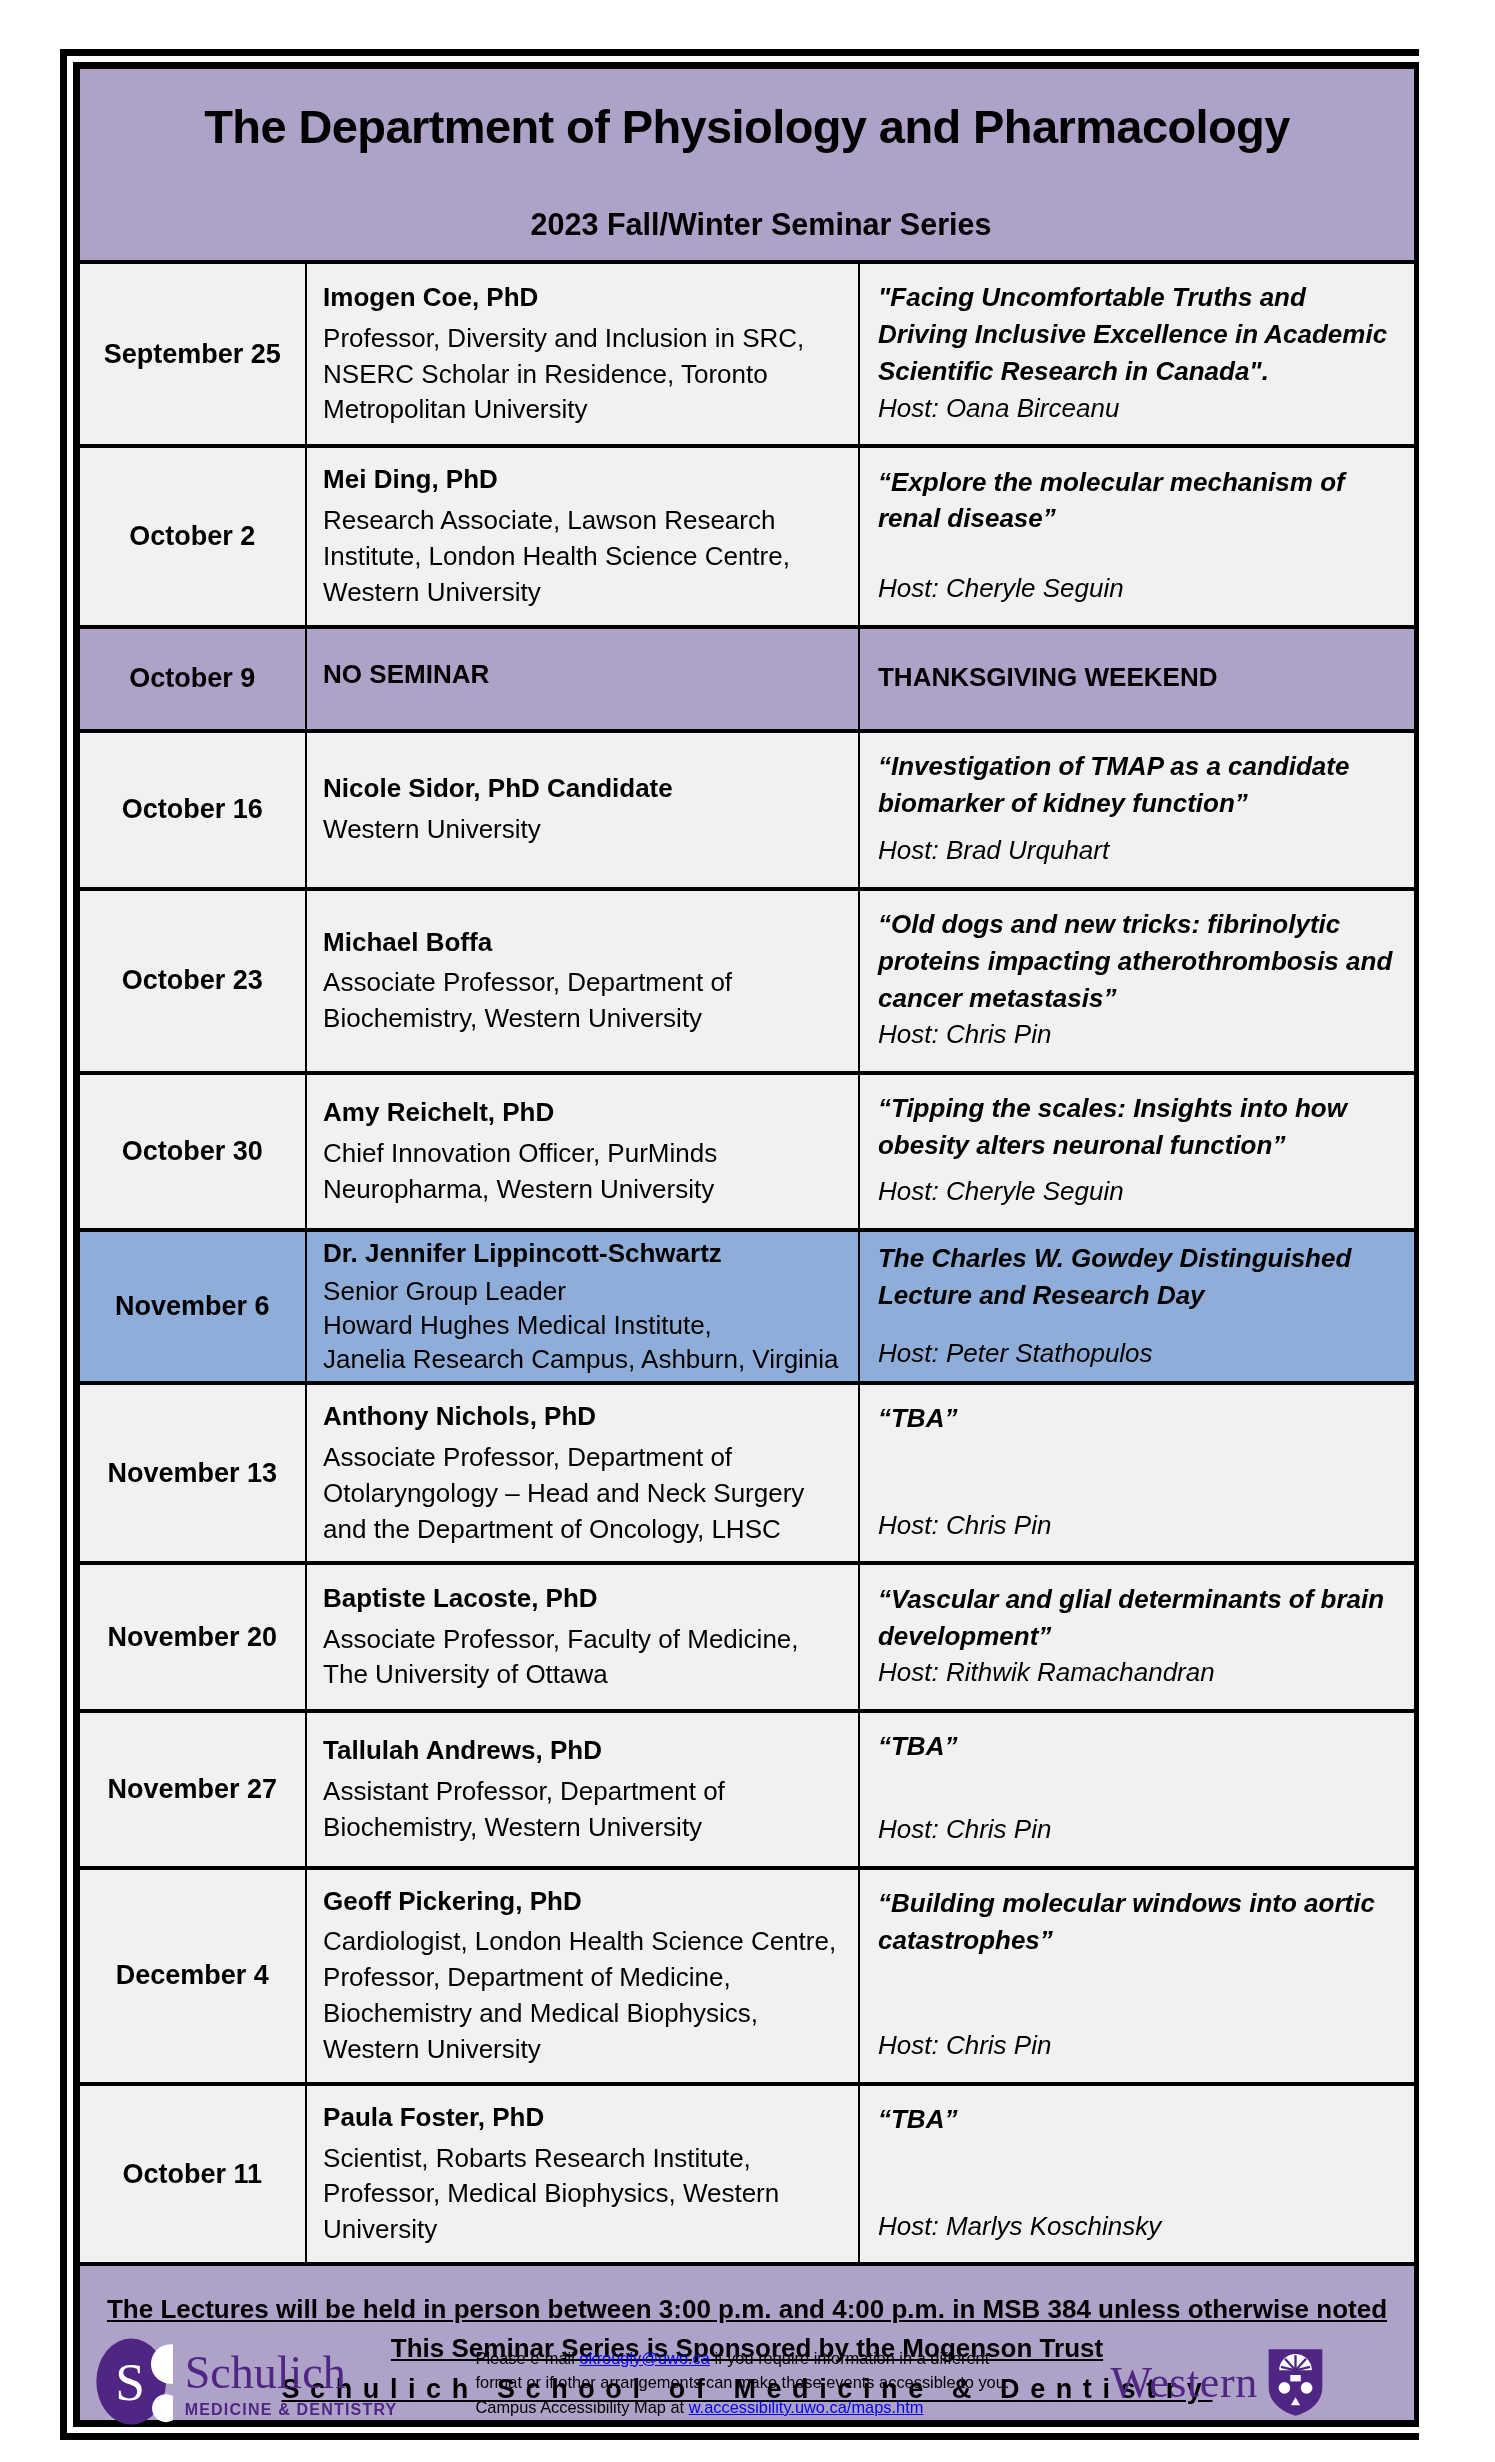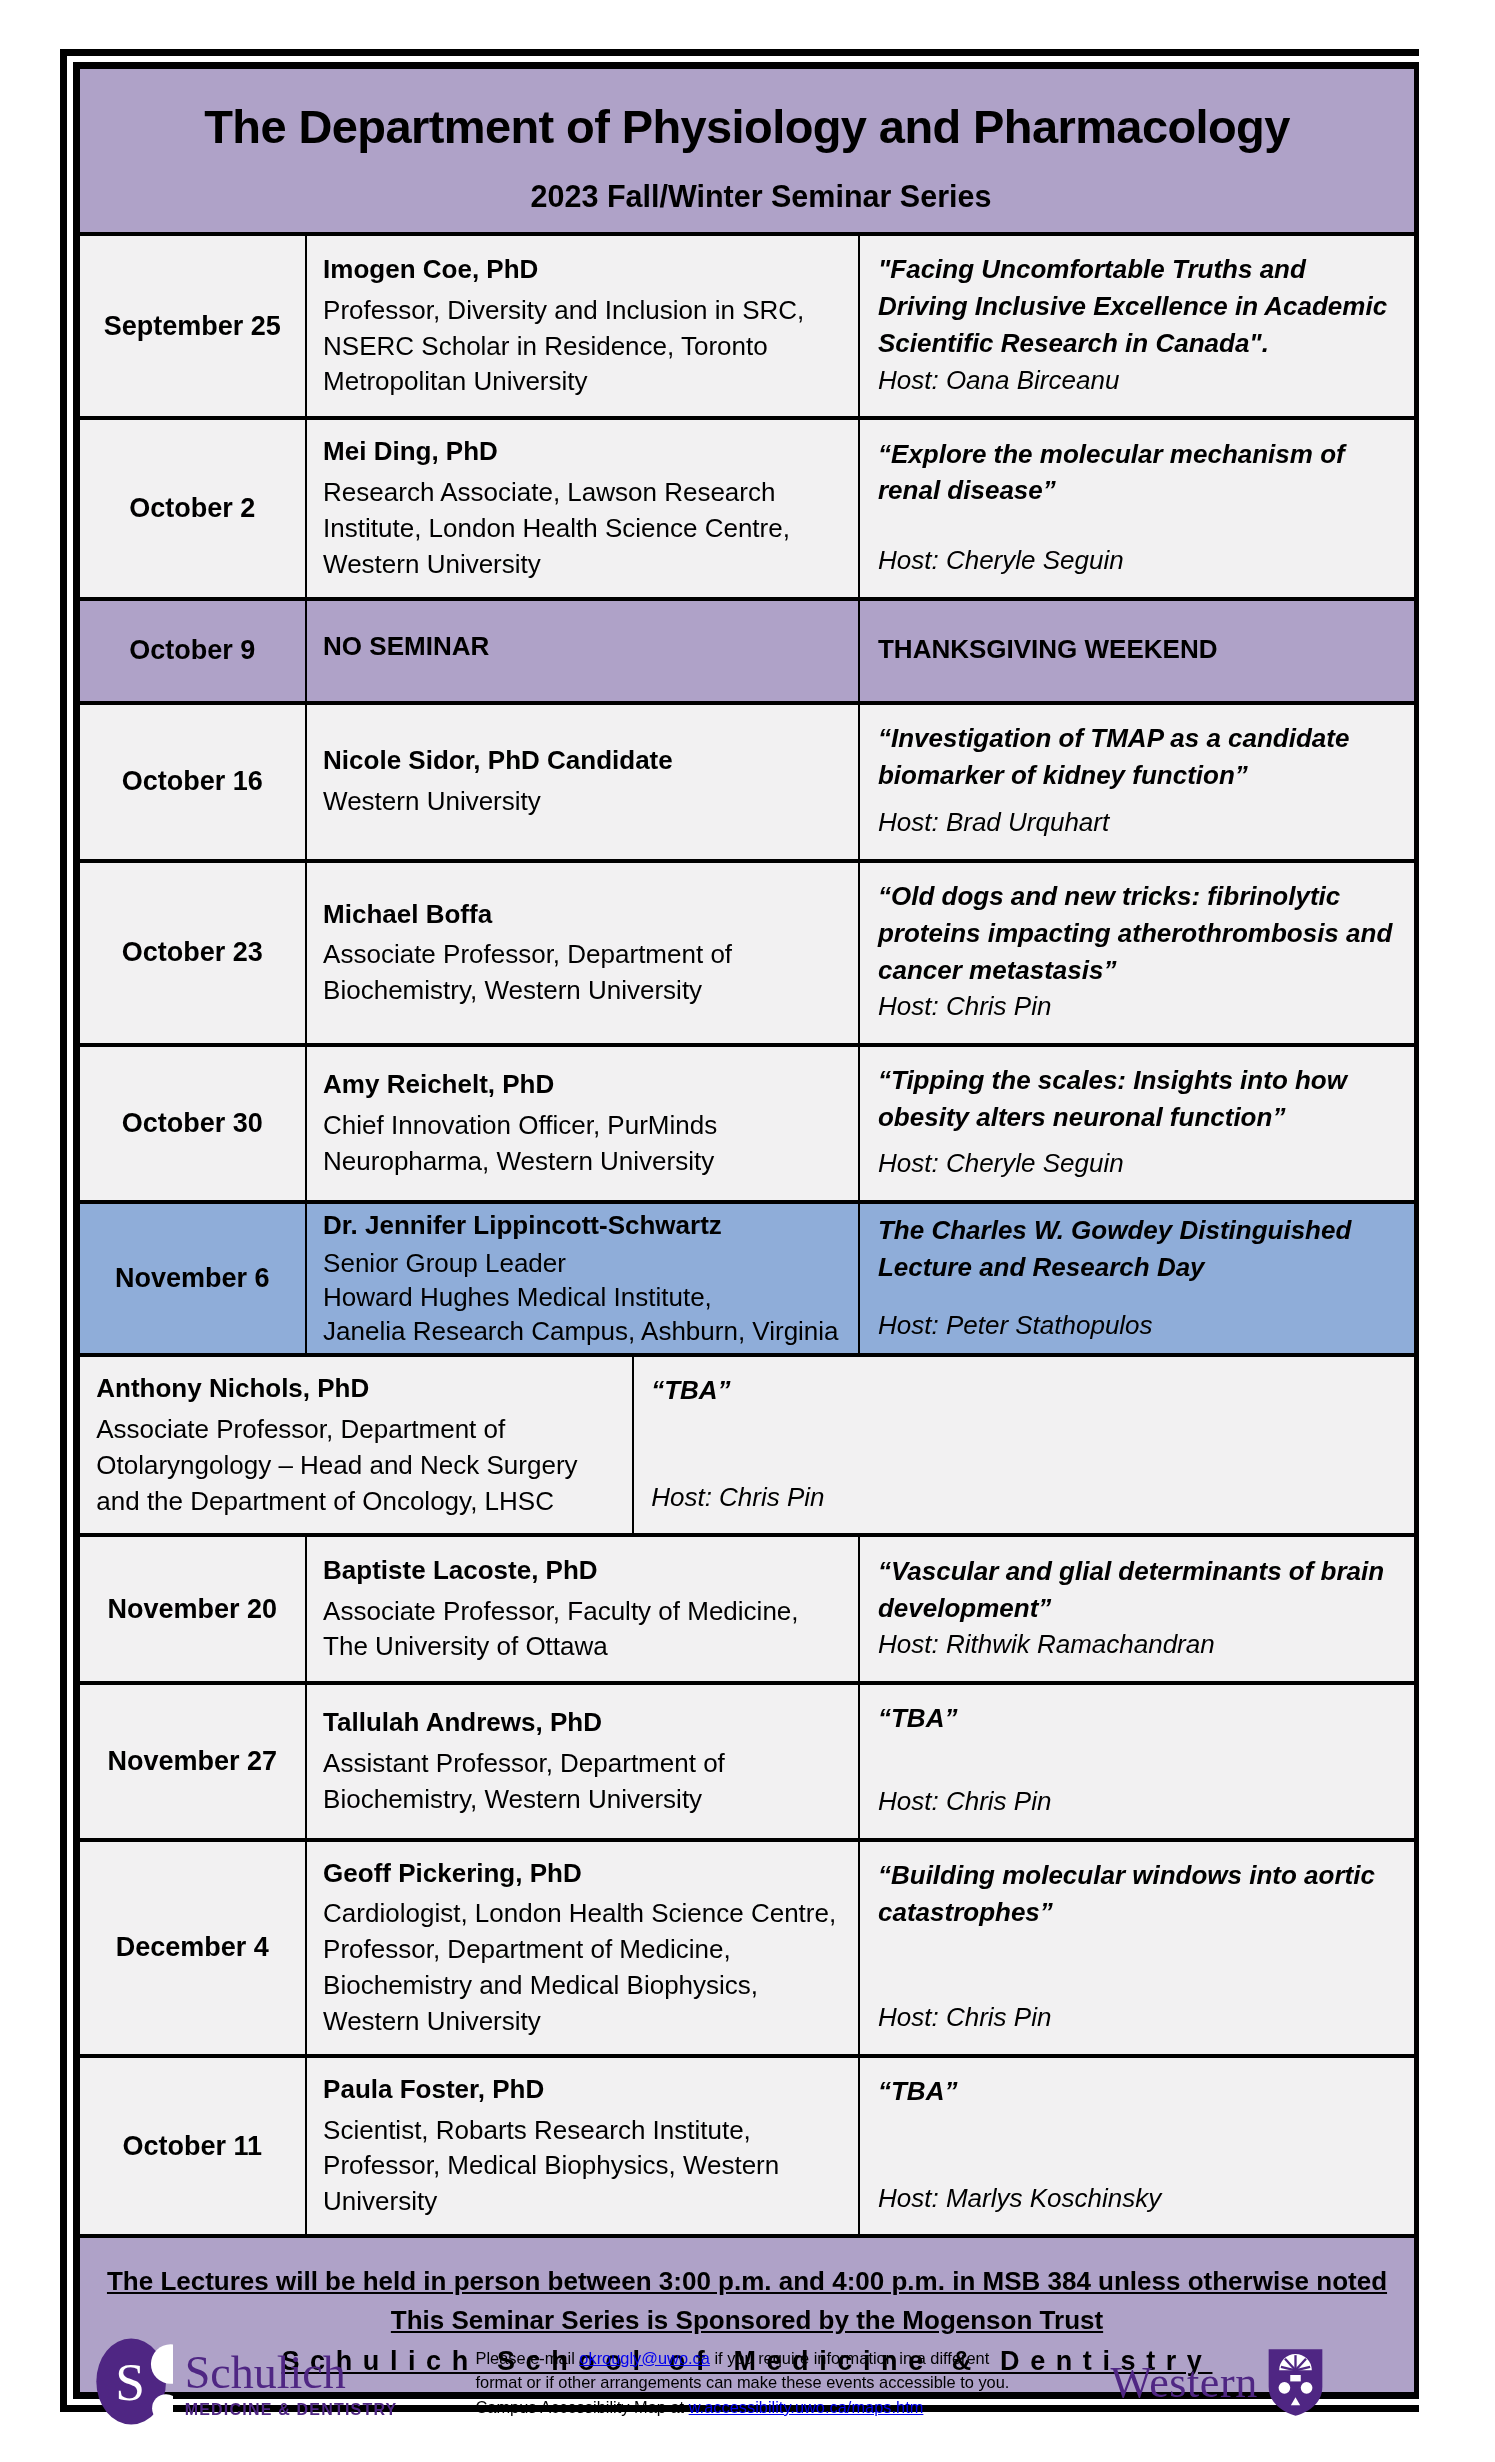--- a/index.html
+++ b/index.html
@@ -11,21 +11,21 @@
   
   .frame-outer { position:absolute; left:60px; top:49px; width:1374px;
                  border:7px solid #000; padding:5.9px; background:#fff; }
   .frame-inner { border:7px solid #000; background:#000; }
 
   .seminar-table { width:100%; }
 
   .title-block { background:var(--purple); border-bottom:4.7px solid #000;
                  text-align:center; min-height:164px; padding-top:30.5px; }
   .title-block h1 { font-size:47px; font-weight:700; letter-spacing:-0.6px; }
-  .title-block h2 { font-size:30.5px; font-weight:700; margin-top:25px; padding-bottom:17.6px;padding-left:28px; }
+  .title-block h2 { font-size:30.5px; font-weight:700; margin-top:53px; padding-bottom:17.6px;padding-left:28px; }
 
   .row { display:flex; background:var(--cell-bg); border-bottom:4.7px solid #000; }
   .row:last-child { border-bottom:none; }
 
   .cell { padding:14px 16.4px; }
   .cell-date { width:17%; border-right:2.3px solid #000; display:flex;
                align-items:center; justify-content:center; text-align:center;
                font-size:27px; font-weight:700; padding:11px; }
   .cell-speaker { width:41.5%; border-right:2.3px solid #000; display:flex;
                   flex-direction:column; justify-content:center;
@@ -164,20 +164,21 @@
 Howard Hughes Medical Institute,
 Janelia Research Campus, Ashburn, Virginia</div>
           </div>
           <div class="cell-topic">
             <div class="topic-title">The Charles W. Gowdey Distinguished Lecture and Research Day</div>
             <div class="host-label">Host: Peter Stathopulos</div>
           </div>
         </div>
 
         <div class="row r8">
+          <div class="cell cell-date">November 13</div>
           <div class="cell cell-speaker">
             <div class="speaker-name">Anthony Nichols, PhD</div>
             <div class="speaker-aff">Associate Professor, Department of Otolaryngology – Head and Neck Surgery and the Department of Oncology, LHSC</div>
           </div>
           <div class="cell-topic">
             <div class="topic-title">“TBA”</div>
             <div class="host-label">Host: Chris Pin</div>
           </div>
         </div>
 

